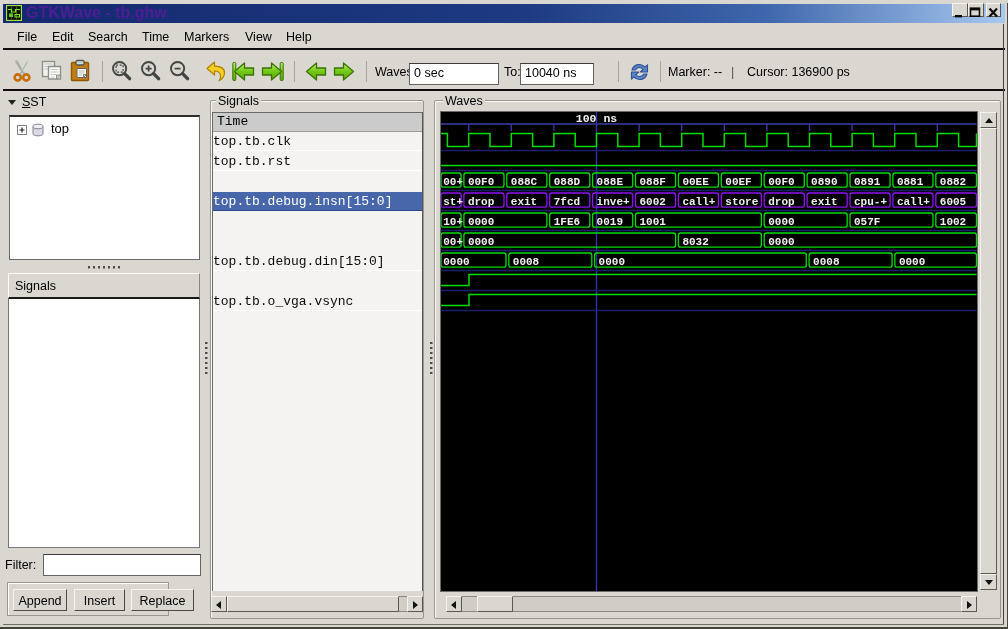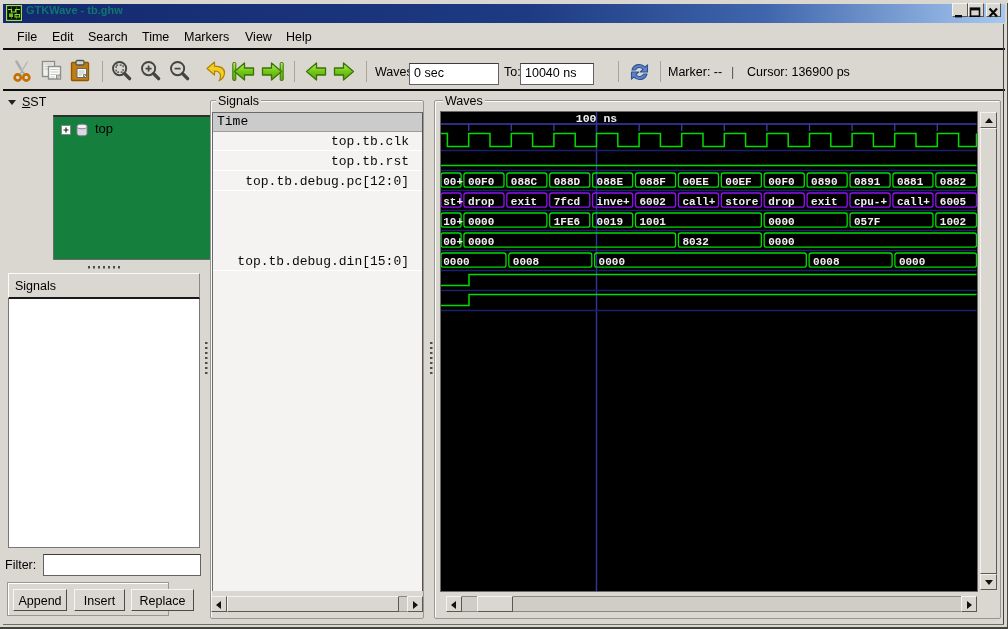--- a/index.html
+++ b/index.html
@@ -1,38 +1,38 @@
 <!DOCTYPE html>
 <html><head><meta charset="utf-8"><style>
 * { margin:0; padding:0; box-sizing:border-box; }
 html,body { width:1008px; height:629px; overflow:hidden; background:#d9d7d0;
   font-family:"Liberation Sans",sans-serif; }
 .abs { position:absolute; }
 #titlebar { left:3px; top:4px; width:1002px; height:19px;
   background:linear-gradient(to right,#14296e 0%,#1d3a82 52%,#3f66ac 76%,#a6c8f0 100%); }
-#title-text { left:26px; top:4px; color:#0f766e; font-size:11px; font-weight:bold; }
+#title-text { left:26px; top:4px; color:#4c1d95; font-size:16px; font-weight:bold; }
 .winbtn { position:absolute; top:2.5px; width:15.5px; height:14px; background:#d9d7d0;
   border-top:1px solid #f4f3f1; border-left:1px solid #f4f3f1;
   border-right:1.5px solid #57544e; border-bottom:1.5px solid #57544e; }
 #menubar { left:3px; top:23px; width:1002px; height:26px; font-size:12.5px; color:#000; }
 .menuitem { position:absolute; top:7px; }
 #menuline { left:3px; top:48.2px; width:1002px; height:2.3px; background:#0e0e0e; }
 #toolbar { left:3px; top:51px; width:1002px; height:38px; }
 #toolline { left:3px; top:89px; width:1002px; height:2.2px; background:#0e0e0e; }
 .tlabel { position:absolute; top:65px; font-size:12.5px; color:#000; }
 .tinput { position:absolute; top:63px; height:22px; background:#fff;
   border:1px solid #636363; border-top:1.6px solid #3c3c3c; font-size:12.5px;
   padding:2px 0 0 4px; color:#000; }
 
 #sst-tri { left:8px; top:100px; width:0; height:0; border-left:4.5px solid transparent;
   border-right:4.5px solid transparent; border-top:5px solid #222; }
 #sst-label { left:22px; top:95px; font-size:12.5px; }
 #sst-label u { text-decoration:underline; }
-#treebox { left:9px; top:115px; width:191px; height:145px; background:#15803d;
-  border:1px solid #6a6a6a; border-top:2px solid #2e2e2e;margin-left:44px; }
+#treebox { left:9px; top:115px; width:191px; height:145px; background:#ffffff;
+  border:1px solid #6a6a6a; border-top:2px solid #2e2e2e; }
 #sigheader { left:8px; top:273px; width:192px; height:26px; background:#d9d7d0;
   border-top:1px solid #fbfbf9; border-left:1px solid #fbfbf9;
   border-bottom:2.5px solid #191919; border-right:1px solid #888;
   font-size:12.5px; padding:5px 0 0 6px; }
 #leftlist { left:8px; top:299px; width:192px; height:249px; background:#fff;
   border-left:1px solid #777; border-right:1px solid #777; border-bottom:1px solid #777; }
 #filterlabel { left:5px; top:558px; font-size:12.5px; }
 #filterinput { left:43px; top:554px; width:158px; height:22px; background:#fff;
   border:1px solid #636363; border-top:1.6px solid #3c3c3c; }
 #btnframe { left:7px; top:582px; width:162px; height:34px;
@@ -46,21 +46,21 @@
   box-shadow:inset 1px 1px 0 #fcfbfa; }
 .glabel { position:absolute; top:-7px; background:#d9d7d0; font-size:12.5px; padding:0 2px; }
 
 #siglist { left:212px; top:112px; width:211px; height:479px; background:#f4f3f1;
   border-left:1px solid #6a6a6a; border-top:1px solid #6a6a6a; border-right:1px solid #555;
   overflow:hidden; font-family:"Liberation Mono",monospace; font-size:13px; }
 #timehdr { position:absolute; left:0; top:0; width:209px; height:18.5px;
   background:#cbcbcb; border-bottom:1px solid #9c9c9c;
   padding:1px 0 0 4px; color:#000; }
 .sigrow { position:absolute; left:0; width:209px; height:19px; background:#f4f3f1;
-  border-bottom:1px solid #fff; text-align:right; padding:2px 13px 0 0; color:#0a0a0a;
+  border-bottom:1px solid #fff; padding:2px 13px 0 0; color:#0a0a0a;
   white-space:pre; }
 .sigrow.sel { background:#4767aa; color:#fff; border-bottom:1px solid #2c4788; }
 
 #wavecanvas { left:440px; top:111px; width:537.5px; height:481px; background:#000;
   border:1px solid #6a6a6a; }
 
 .sb { position:absolute; background:#d0cdc6; border:1px solid #8c8982; }
 .sbbtn { position:absolute; background:#d9d7d0;
   border-top:1px solid #f3f2f0; border-left:1px solid #f3f2f0;
   border-right:1.4px solid #5c594f; border-bottom:1.4px solid #5c594f; }
@@ -259,22 +259,23 @@
     </g>
 </svg>
 
 <div class="gframe" style="left:210px;top:100px;width:214px;height:519px">
   <span class="glabel" style="left:5px">Signals</span>
 </div>
 <div class="abs" id="siglist">
   <div id="timehdr">Time</div>
   <div class="sigrow" style="top:19px">top.tb.clk</div>
     <div class="sigrow" style="top:39px">top.tb.rst</div>
-    <div class="sigrow" style="top:59px">top.tb.debug.pc[12:0]</div>
+    <div class="sigrow sel" style="top:79px">top.tb.debug.insn[15:0]</div>
     <div class="sigrow" style="top:139px">top.tb.debug.din[15:0]</div>
+    <div class="sigrow" style="top:179px">top.tb.o_vga.vsync</div>
 </div>
 <div class="gframe" style="left:434px;top:100px;width:567px;height:519px">
   <span class="glabel" style="left:8px">Waves</span>
 </div>
 <div class="abs" id="wavecanvas">
     <svg width="535.5" height="479" viewBox="0 0 535.5 479" style="position:absolute;left:0;top:0">
       <line x1="0" y1="12" x2="535.5" y2="12" stroke="#3c3caa" stroke-width="1.4"></line>
       <line x1="27.7" y1="12" x2="27.7" y2="19" stroke="#3c3caa" stroke-width="1.3"></line>
       <line x1="70.3" y1="12" x2="70.3" y2="19" stroke="#3c3caa" stroke-width="1.3"></line>
       <line x1="112.9" y1="12" x2="112.9" y2="19" stroke="#3c3caa" stroke-width="1.3"></line>

